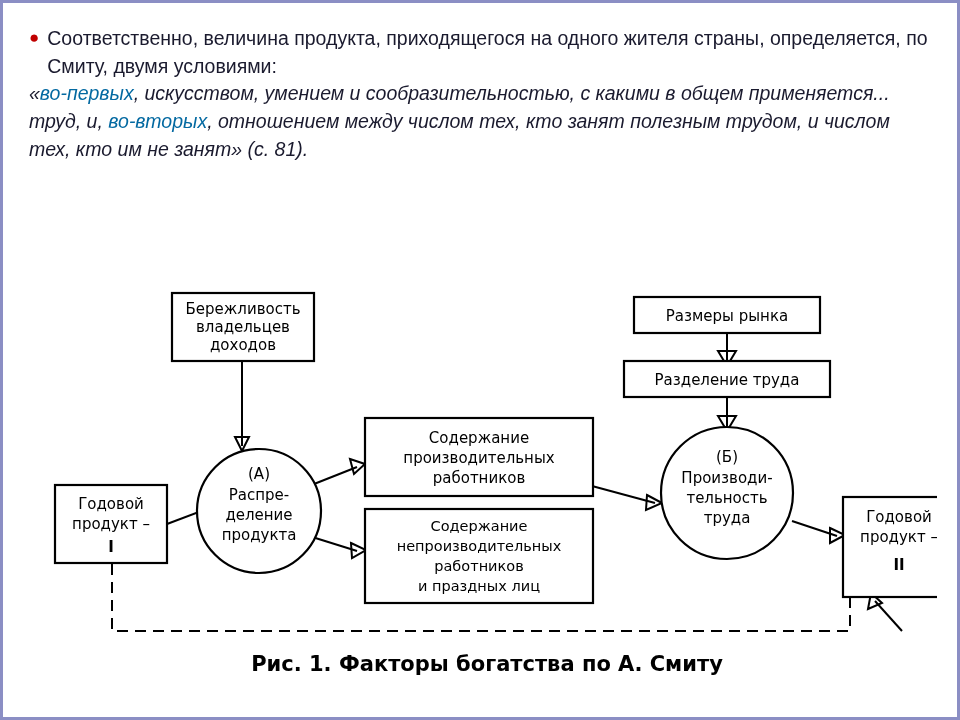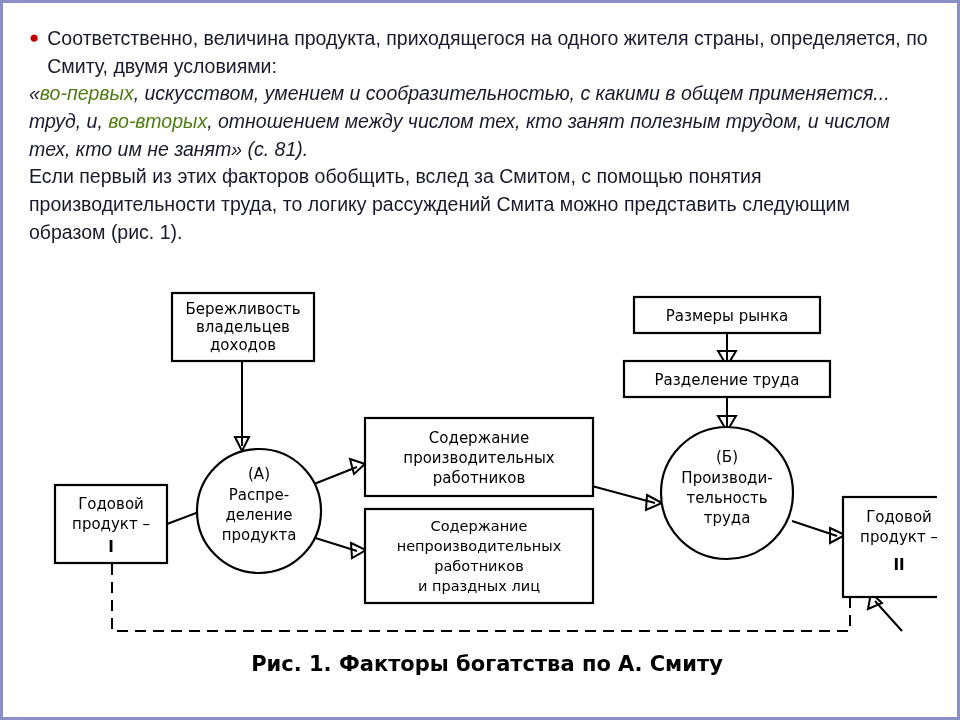--- a/index.html
+++ b/index.html
@@ -44,21 +44,21 @@
     font-size: 17px;
     line-height: 1;
     margin-right: 8px;
     transform: translateY(-2px);
   }
   .quote {
     font-style: italic;
   }
   .em-blue {
     font-style: italic;
-    color: #4d7c0f;
+    color: #0369a1;
   }
 
   
   #figure {
     position: absolute;
     left: 34px;
     top: 268px;
     width: 900px;
     height: 410px;
   }
@@ -108,21 +108,20 @@
 <body>
 
 <div id="slide" style="border-color: rgb(139, 142, 196);">
 
   <div id="textblock">
     <div class="bullet-line">
       <span class="bullet-dot">●</span>
       <span>Соответственно, величина продукта, приходящегося на одного жителя страны, определяется, по Смиту, двумя условиями:</span>
     </div>
     <p class="quote"><span>«</span><span class="em-blue">во-первых</span><span>, искусством, умением и сообразительностью, с какими в общем применяется... труд, и, </span><span class="em-blue">во-вторых</span><span>, отношением между числом тех, кто занят полезным трудом, и числом тех, кто им не занят» (с. 81).</span></p>
-    <p>Если первый из этих факторов обобщить, вслед за Смитом, с помощью понятия производительности труда, то логику рассуждений Смита можно представить следующим образом (рис. 1).</p>
   </div>
 
   <div id="figure">
     <svg width="900" height="410" viewBox="0 0 900 410" xmlns="http://www.w3.org/2000/svg">
 
       <g>
         <path class="conn" d="M 205 90 L 205 175"></path>
         <path class="conn" d="M 198 166 L 205 180 L 212 166 Z" fill="#000"></path>
       </g>
 

